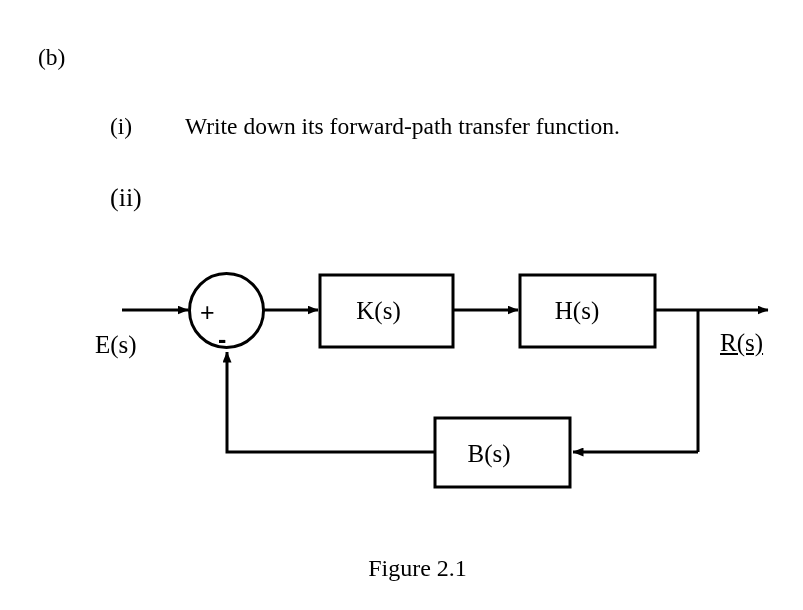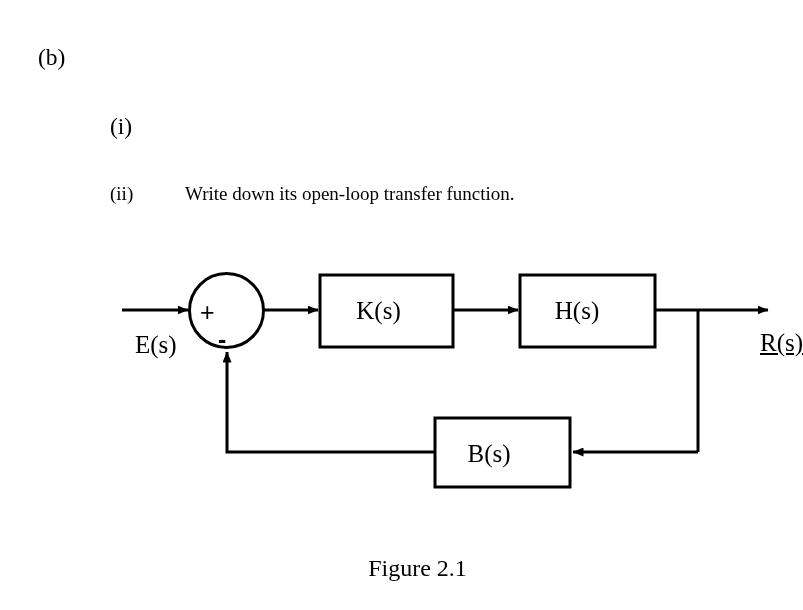--- a/index.html
+++ b/index.html
@@ -39,39 +39,38 @@
   .q-main .q-marker { width: 72px; display: inline-block; }
 
   .q-sub-i {
     left: 110px;
     top: 113px;
     font-size: 23.5px;
   }
   .q-sub-ii {
     left: 110px;
     top: 183px;
-    font-size: 19px;
+    font-size: 26px;
     align-items: flex-end;
   }
   .q-sub-i .q-marker,
   .q-sub-ii .q-marker { width: 75px; display: inline-block; }
 
   
   #diagram {
     position: absolute;
     left: 0;
     top: 0;
   }
 
   .dlabel {
     position: absolute;
     font-size: 25px;
     line-height: 1;
     white-space: nowrap;
-    margin-left: 40px;
   }
   .blocklabel {
     position: absolute;
     font-size: 25px;
     line-height: 1;
     white-space: nowrap;
     text-align: center;
   }
   .signlabel {
     position: absolute;
@@ -103,25 +102,25 @@
 <body>
 
 <div class="page">
 
   <div class="q-row q-main">
     <span class="q-marker">(b)</span>
   </div>
 
   <div class="q-row q-sub-i">
     <span class="q-marker">(i)</span>
+    <span>Write down its forward-path transfer function.</span>
   </div>
 
   <div class="q-row q-sub-ii">
     <span class="q-marker">(ii)</span>
-    <span>Write down its open-loop transfer function.</span>
   </div>
 
   <svg id="diagram" width="803" height="610" viewBox="0 0 803 610">
 
     <defs>
       <marker id="arrowR" markerWidth="11" markerHeight="9" refX="10.5" refY="4.5" orient="auto" markerUnits="userSpaceOnUse">
         <path d="M0,0 L11,4.5 L0,9 z" fill="#000"></path>
       </marker>
       <marker id="arrowL" markerWidth="11" markerHeight="9" refX="10.5" refY="4.5" orient="auto" markerUnits="userSpaceOnUse">
         <path d="M0,0 L11,4.5 L0,9 z" fill="#000"></path>

